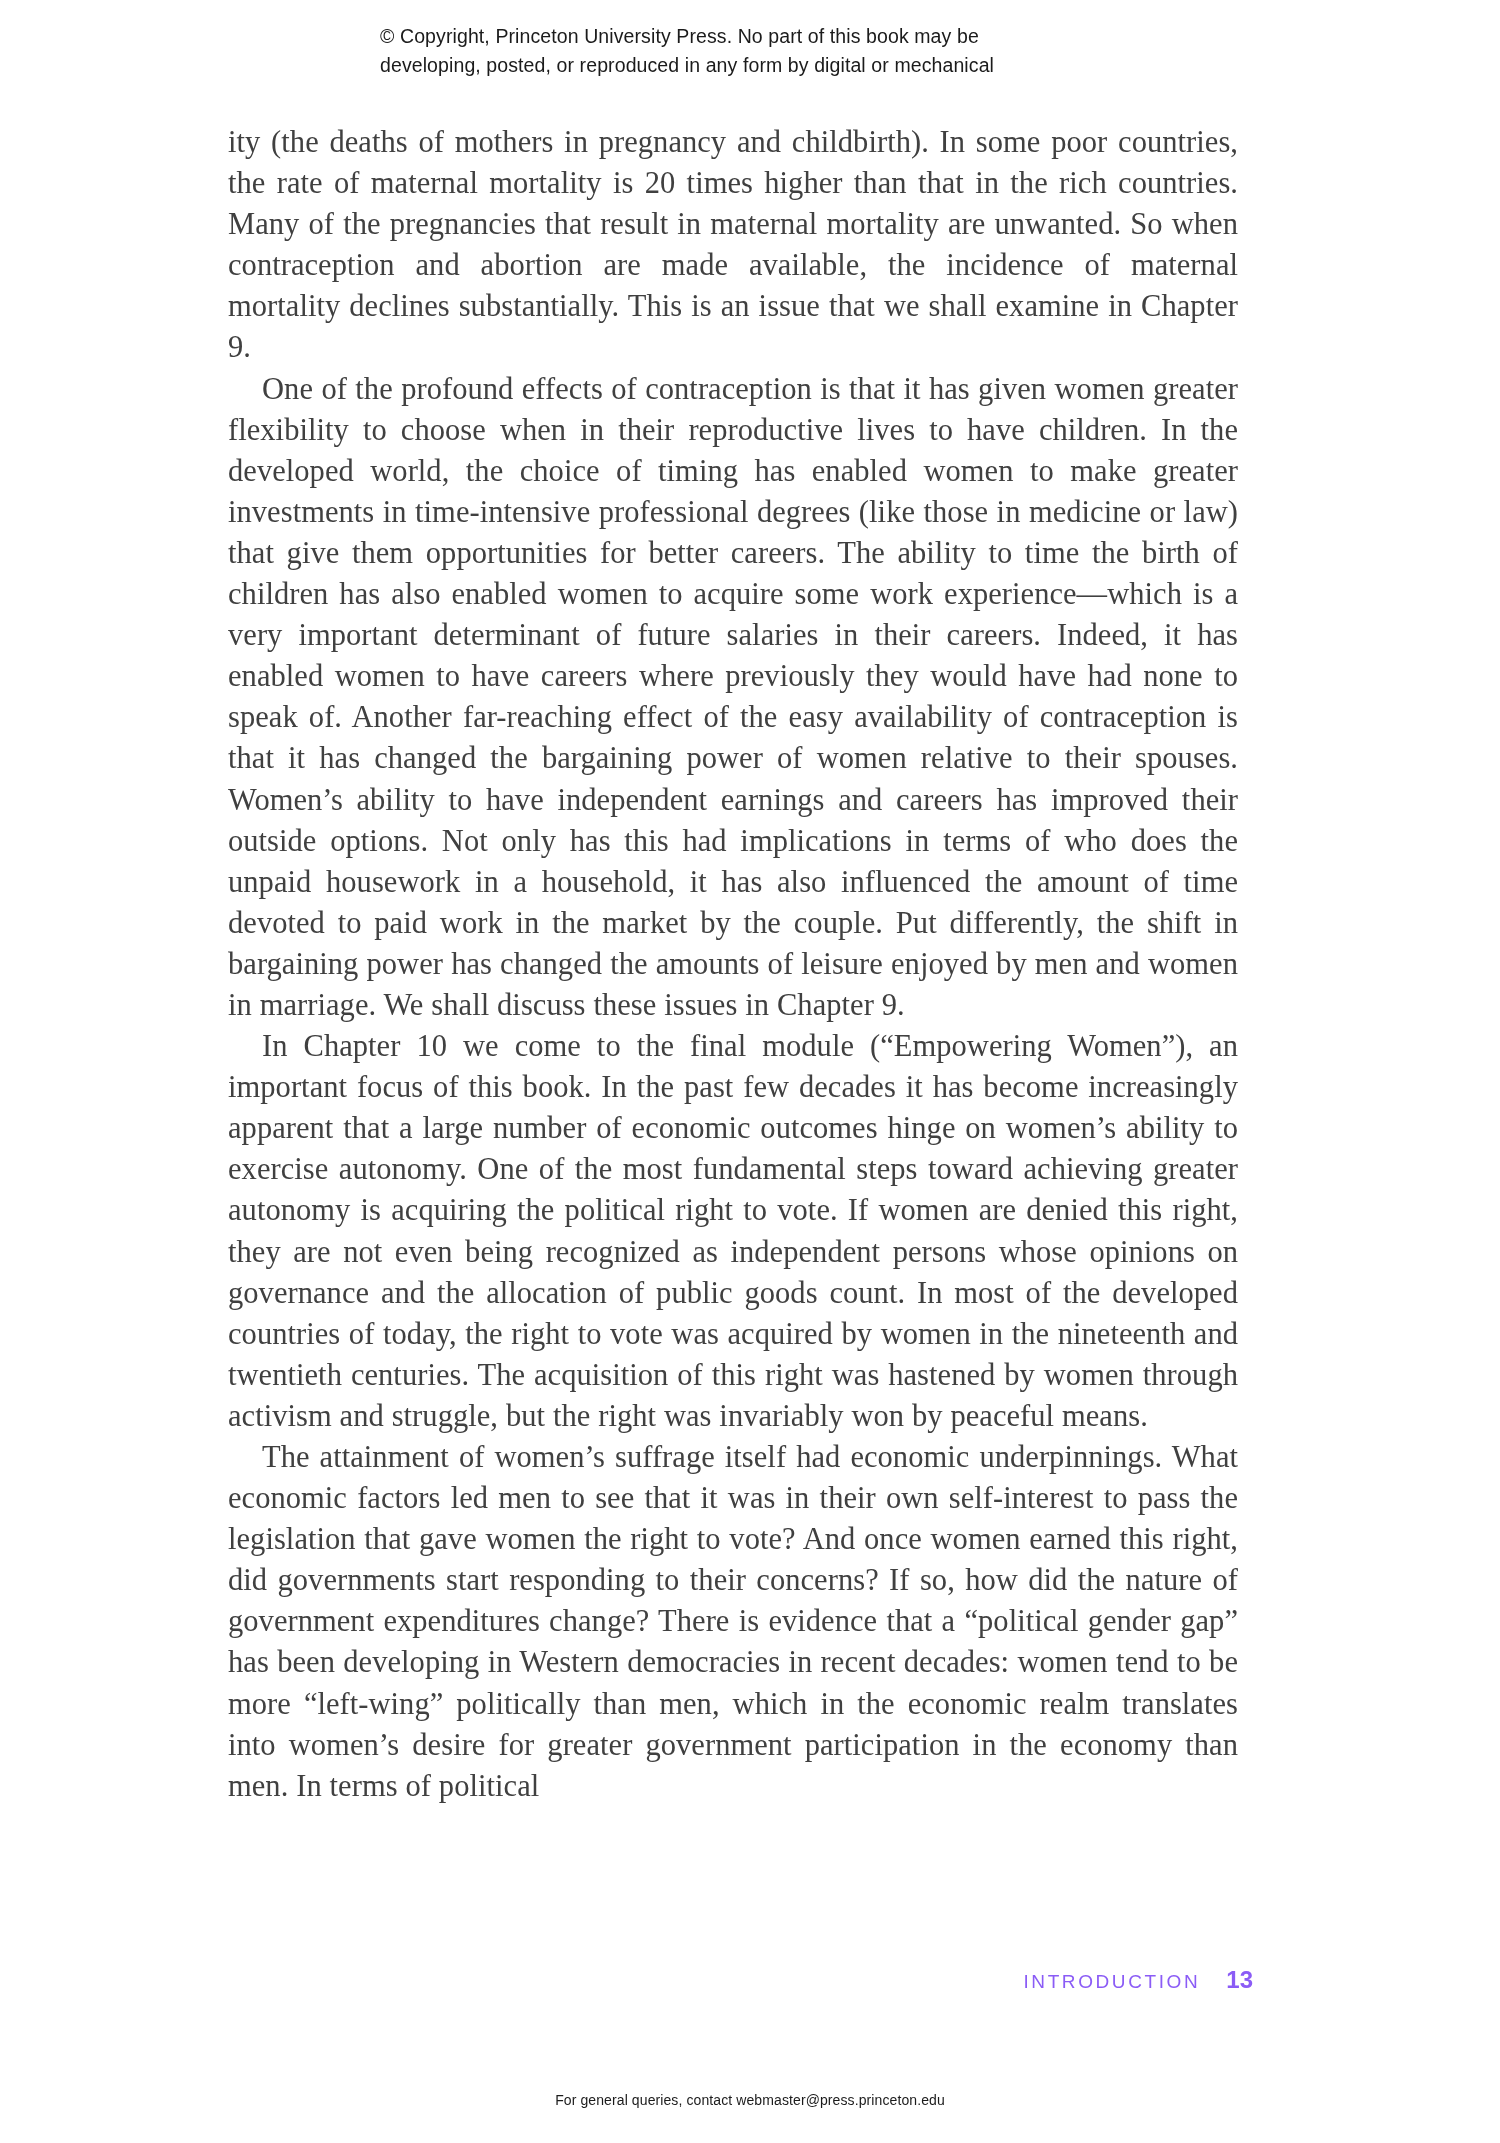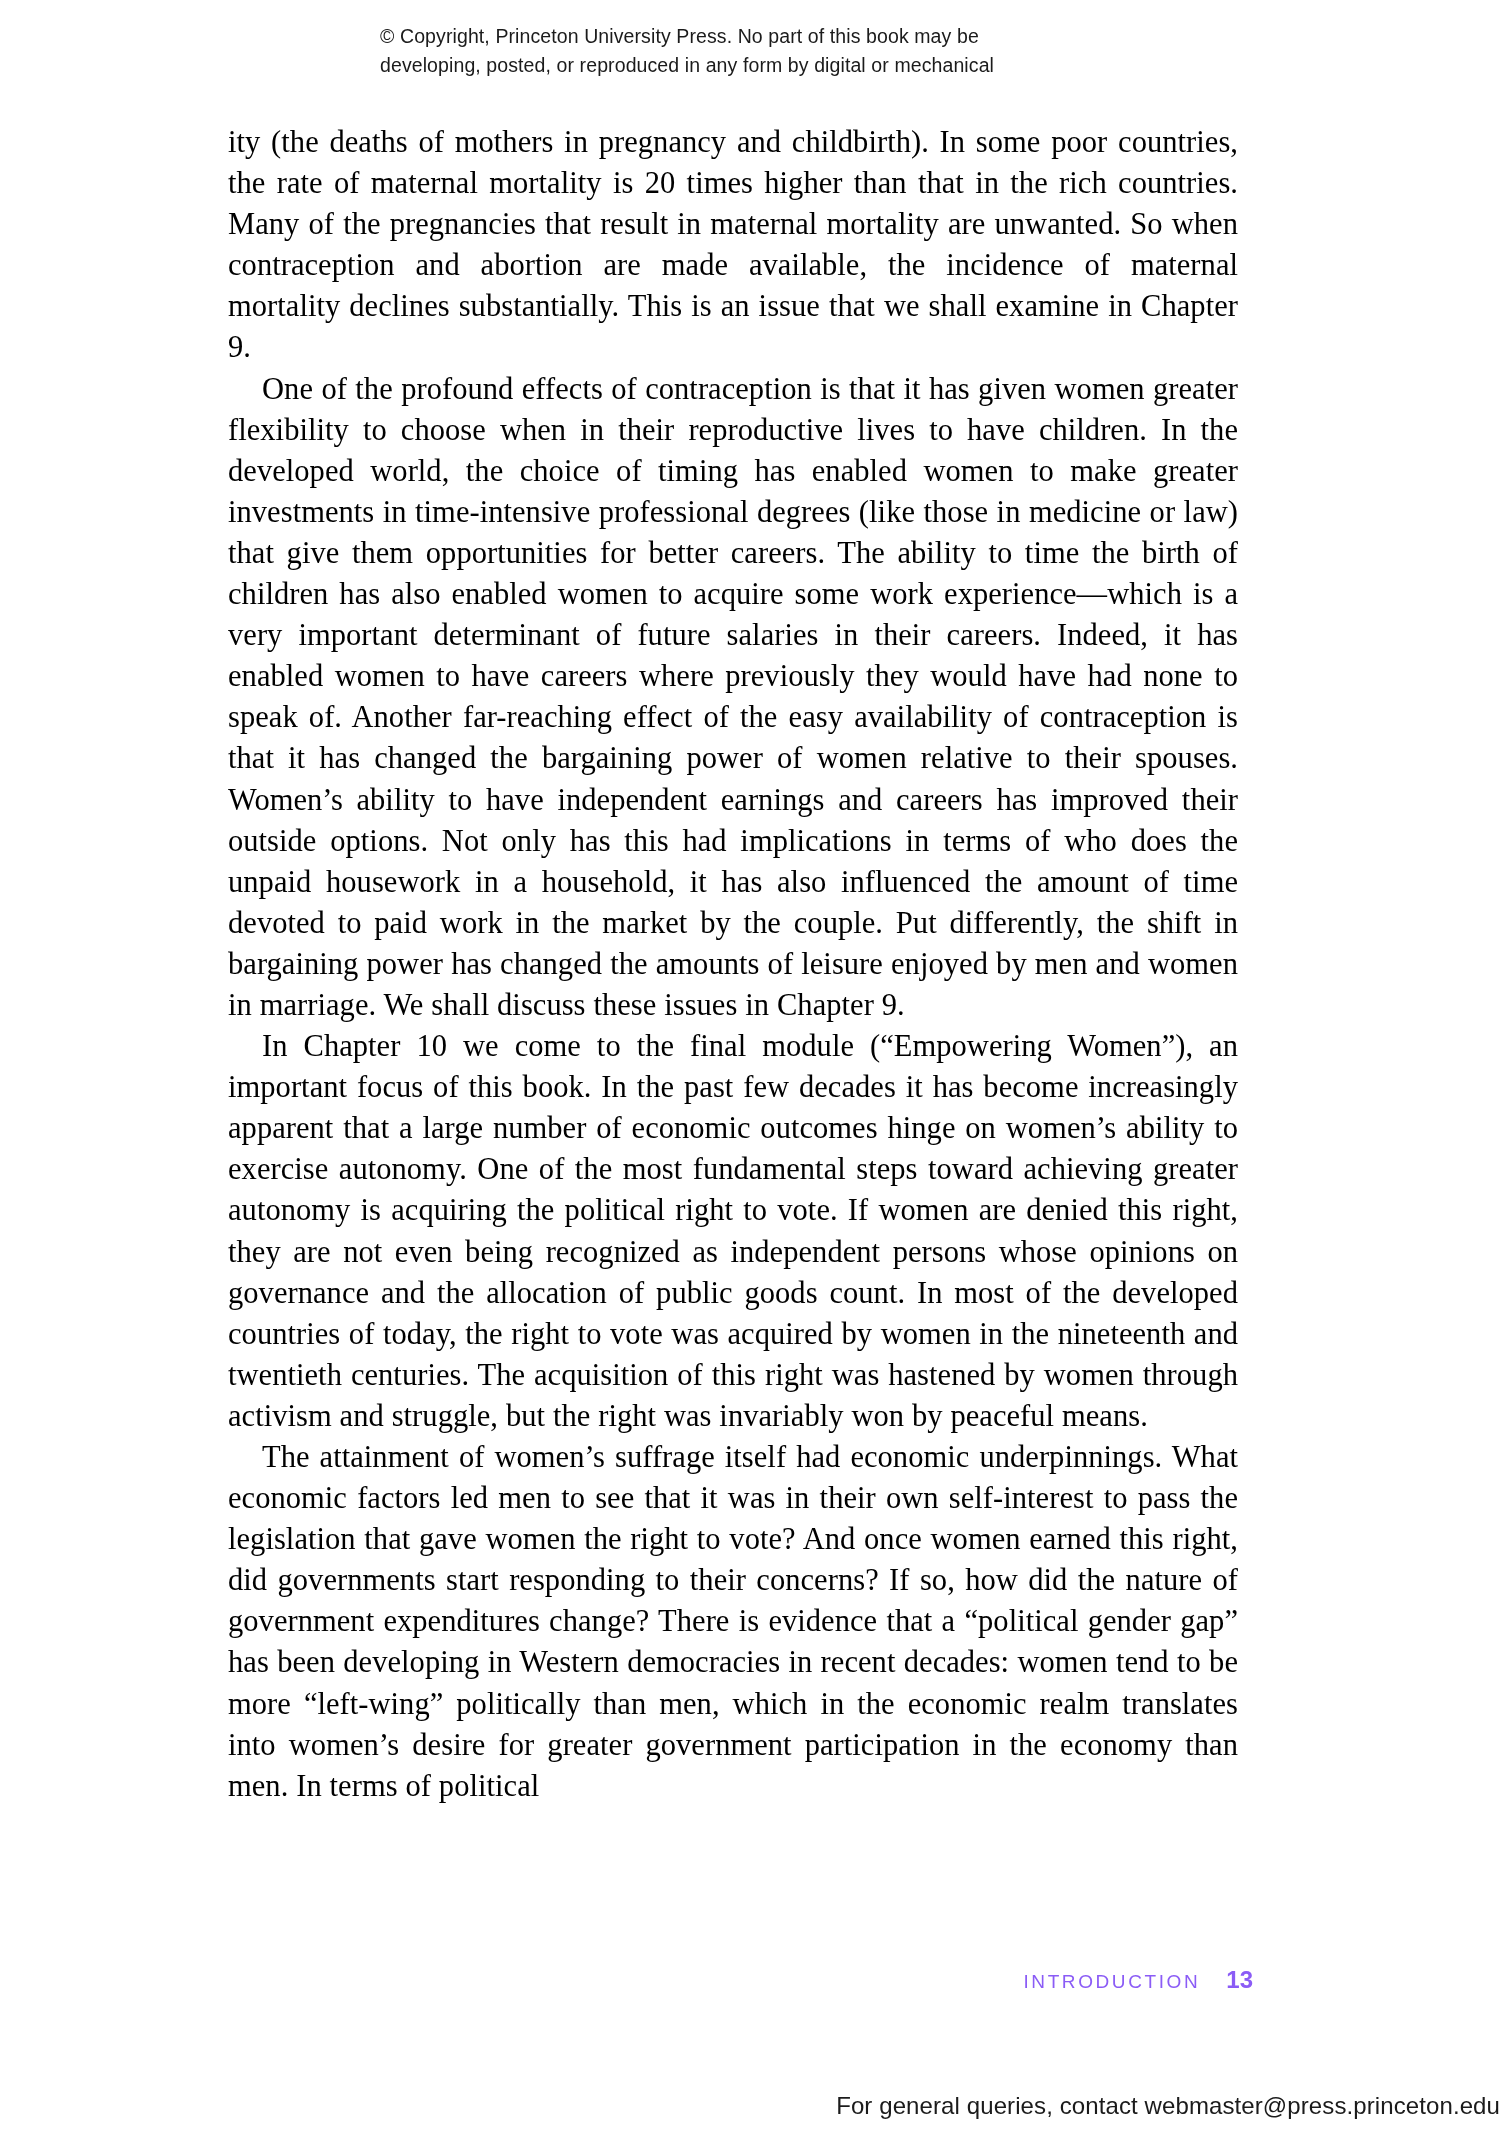--- a/index.html
+++ b/index.html
@@ -44,21 +44,21 @@
     left: 228px;
     top: 122px;
     width: 1010px;
   }
   .body-paragraph {
     margin: 0;
     font-size: 30.5px;
     line-height: 41.1px;
     text-align: justify;
     text-justify: inter-word;
-    color: #000000;
+    color: #404040;
     letter-spacing: 0.05px;
     word-spacing: 0.2px;
     hyphens: none;
   }
   .body-paragraph.indent {
     text-indent: 34px;
   }
 
   
   .running-foot {
@@ -82,23 +82,23 @@
     letter-spacing: 0;
     vertical-align: baseline;
   }
 
   
   .query-line {
     position: absolute;
     left: 0;
     top: 2092px;
     width: 1500px;
-    text-align: right;
+    text-align: center;
     font-family: "Liberation Sans", "DejaVu Sans", sans-serif;
-    font-size: 24px;
+    font-size: 14px;
     color: #1b1b1b;
     letter-spacing: 0.1px;
   }
 </style>
 </head>
 <body>
 
 <div class="page">
 
   <div class="copyright-notice">

